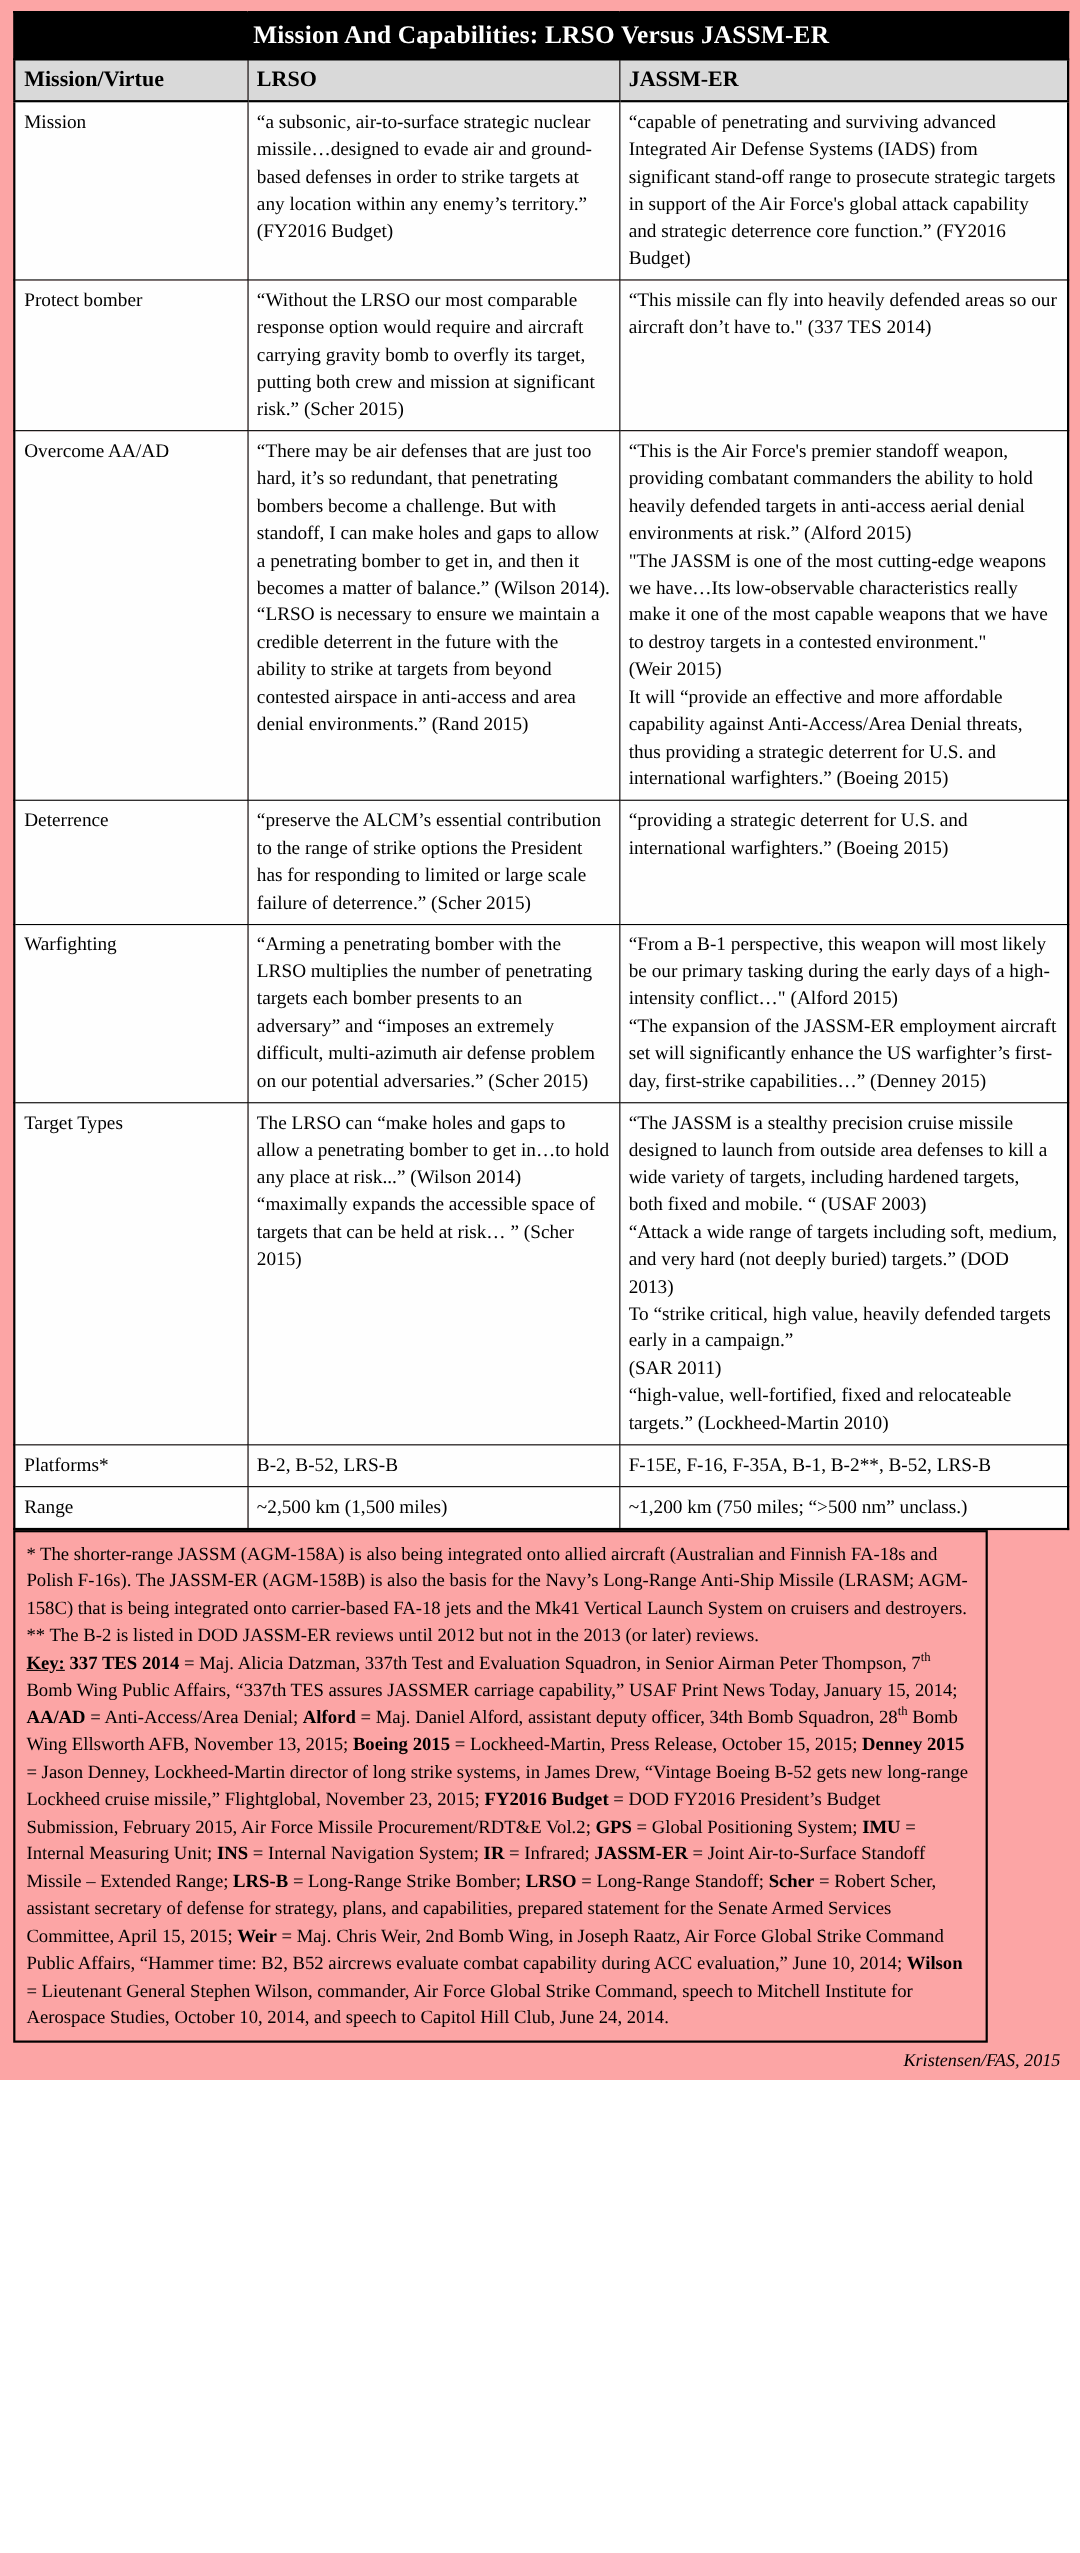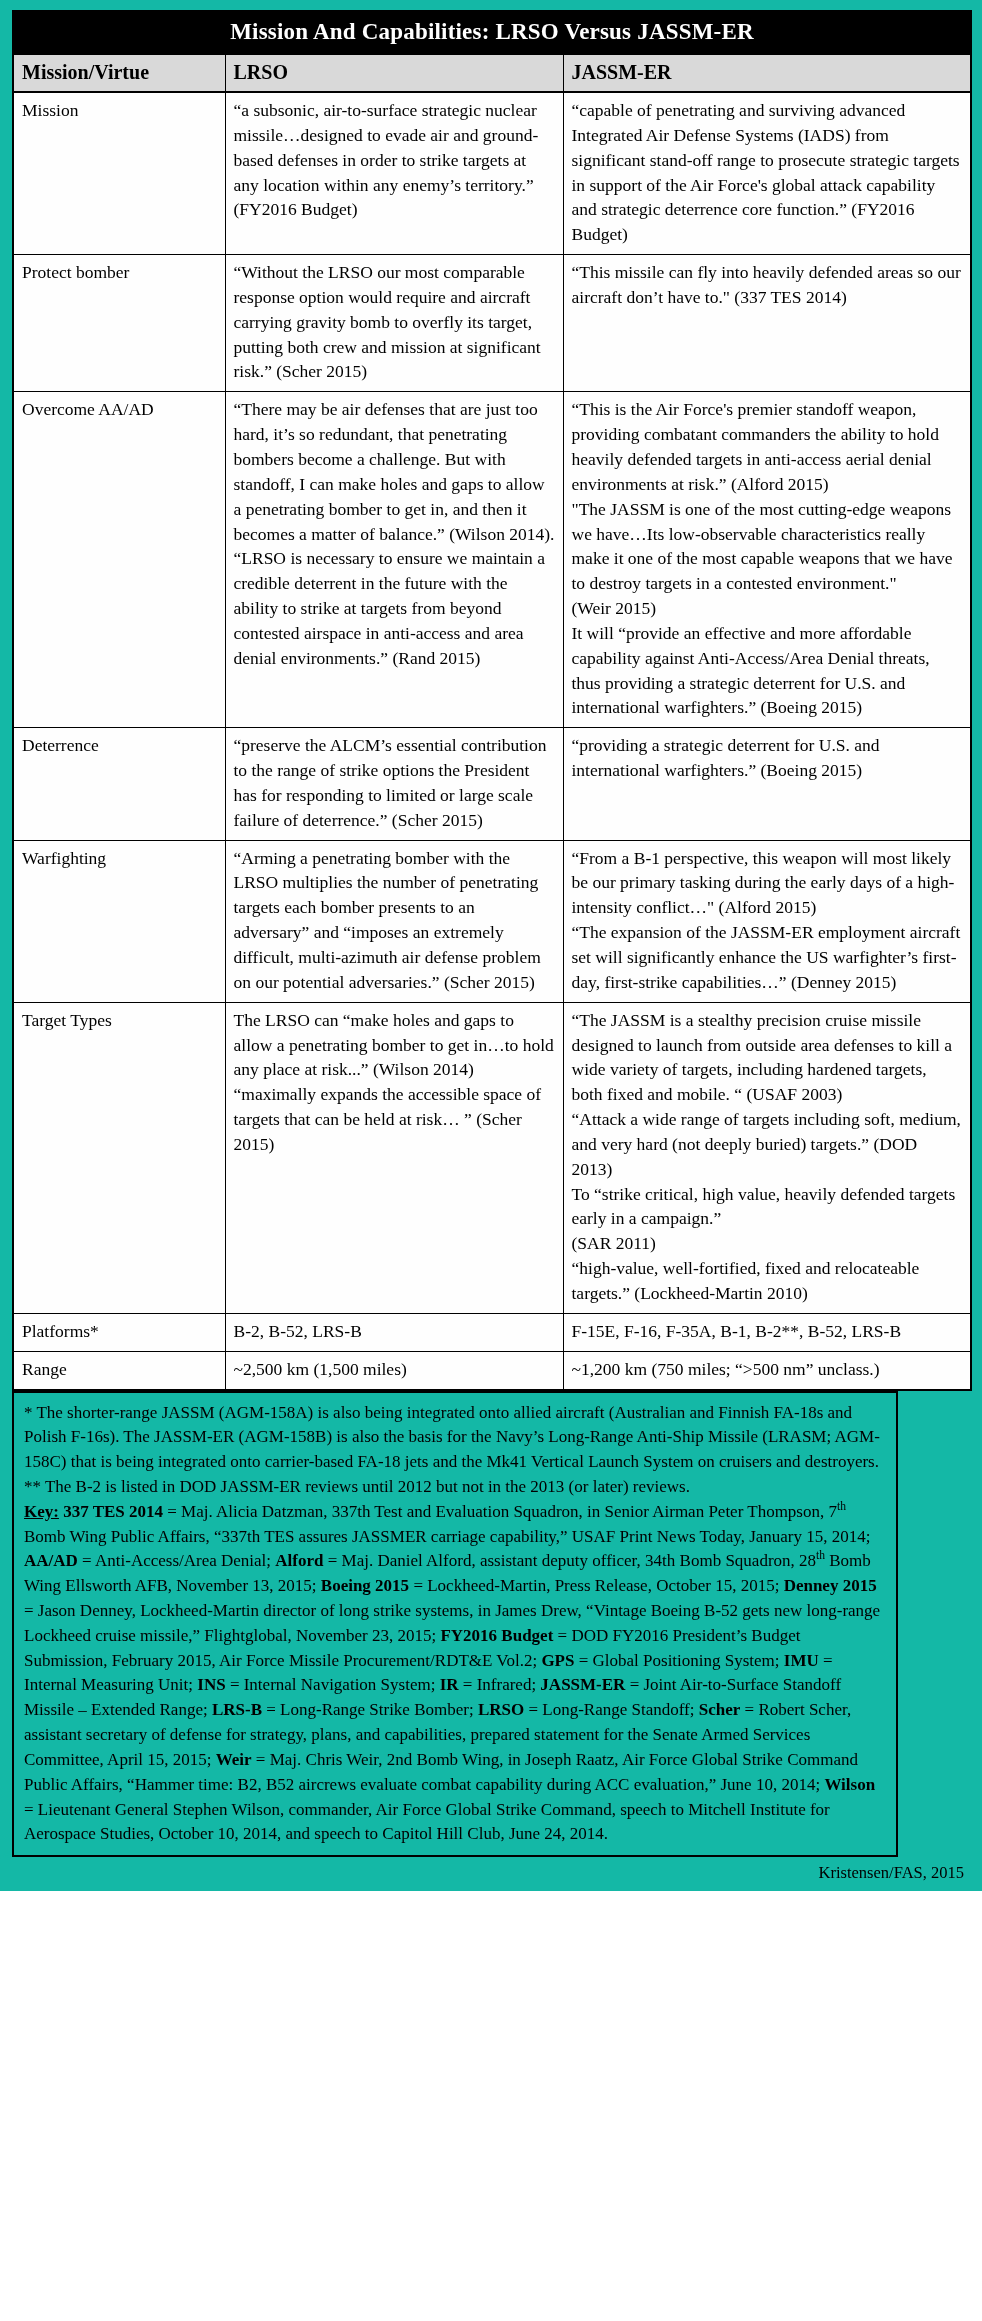--- a/index.html
+++ b/index.html
@@ -10,21 +10,21 @@
   body {
     width: 982px;
     font-family: "Liberation Serif", "DejaVu Serif", serif;
     color: #000000;
     -webkit-font-smoothing: antialiased;
   }
   #page {
     width: 982px;
     box-sizing: border-box;
     padding: 10px 12px 8px 12px;
-    background: #14b8a6;
+    background: #fca5a5;
   }
   table.cmp {
     width: 958px;
     border-collapse: collapse;
     table-layout: fixed;
     border: 2px solid #000;
   }
   table.cmp col.c1 { width: 212px; }
   table.cmp col.c2 { width: 338px; }
   table.cmp col.c3 { width: 408px; }
@@ -89,20 +89,21 @@
   .notes .keyblock {
     margin-top: 0;
   }
   .u { text-decoration: underline; text-align: center; }
   .b { font-weight: bold; }
   .i { }
   sup { font-size: 0.68em; vertical-align: super; line-height: 0; }
   .credit {
     width: 958px;
     text-align: right;
+    font-style: italic;
     font-size: 16.5px;
     padding-top: 6px;
     padding-right: 6px;
     box-sizing: border-box;
   }
 </style>
 </head>
 <body>
 
 <div id="page">

